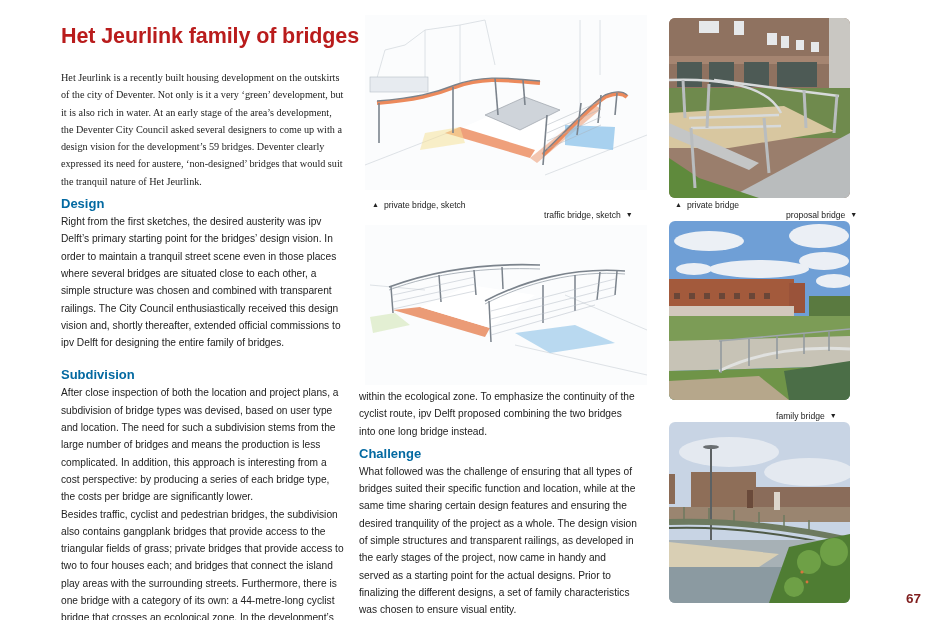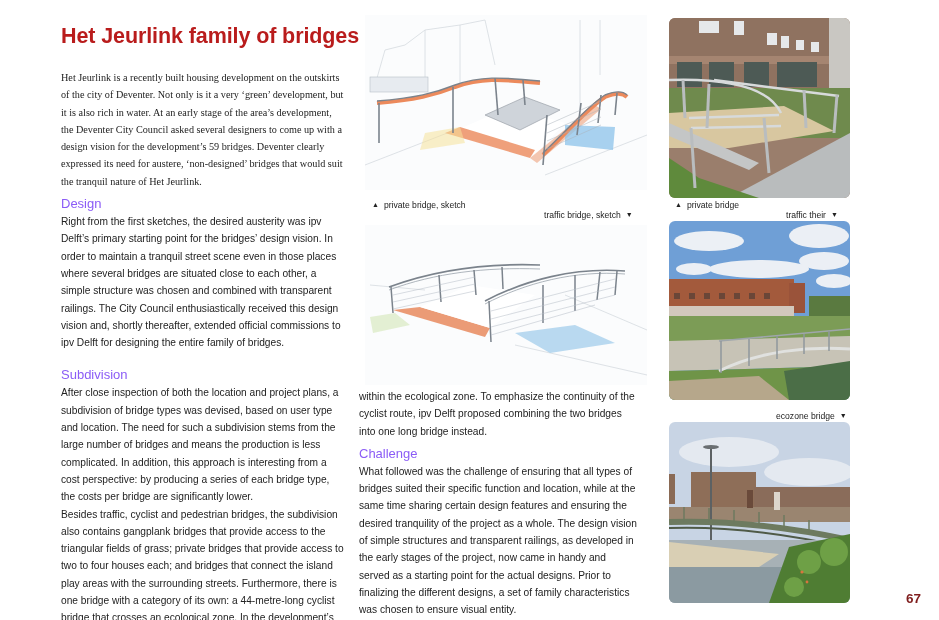--- a/index.html
+++ b/index.html
@@ -6,21 +6,21 @@
   body {
     width: 939px; height: 620px; background: #ffffff; position: relative; overflow: hidden;
     font-family: "Liberation Sans", "DejaVu Sans", sans-serif; color: #1a1a1a;
   }
   .title {
     position: absolute; left: 61px; top: 24px; font-size: 21.5px; font-weight: bold;
     letter-spacing: -0.1px; color: #b91c1c; white-space: nowrap;
   }
   .col { position: absolute; font-size: 10.2px; line-height: 17.3px; color: #222; }
   .col p { margin: 0; }
-  .col h2 { margin: 0; font-size: 13px; font-weight: normal; line-height: 17px; color: #8b5cf6; }
+  .col h2 { margin: 0; font-size: 13px; font-weight: bold; line-height: 17px; color: #0369a1; }
   .col-left { left: 61px; top: 69px; width: 285px; }
   .col-left .intro { margin-bottom: 5px; font-family: Liberation Serif, serif; }
   .col-left h2 { margin-top: 0px; margin-bottom: 1px; }
   .col-left .sec { margin-bottom: 15px; }
   .col-mid { left: 359px; top: 388px; width: 280px; }
   .col-mid .cont { margin-bottom: 5px; }
   .col-mid h2 { margin-bottom: 1px; }
 
   .sketch { position: absolute; background: #fbfcfd; overflow: hidden; }
   .sketch svg { display: block; }
@@ -183,21 +183,21 @@
       <line x1="95" y1="100" x2="100" y2="155"></line>
       <line x1="135" y1="72" x2="137" y2="110"></line>
       <line x1="168" y1="77" x2="165" y2="115"></line>
     </g>
   </svg>
 </div>
 <div class="caption cap-l" style="left:675px; top:199px;">
   <span class="tri">▲</span><span>private bridge</span>
 </div>
 <div class="caption cap-r" style="left:786px; top:209px;">
-  <span>traffic their</span><span class="tri">▼</span>
+  <span>proposal bridge</span><span class="tri">▼</span>
 </div>
 
 <div class="photo photo-2">
   <svg width="181" height="179" viewBox="0 0 181 179">
     <rect width="181" height="179" fill="#6f9fd6"></rect>
     <g fill="#f2f4f7" opacity="0.95">
       <ellipse cx="40" cy="20" rx="35" ry="10"></ellipse>
         <ellipse cx="150" cy="15" rx="30" ry="12"></ellipse>
       <ellipse cx="155" cy="40" rx="25" ry="9"></ellipse>
         <ellipse cx="90" cy="48" rx="50" ry="9"></ellipse>
@@ -229,21 +229,21 @@
     <g stroke="#8f979c" stroke-width="1.5">
       <line x1="52" y1="120" x2="52" y2="152"></line>
         <line x1="80" y1="118" x2="80" y2="145"></line>
       <line x1="108" y1="115" x2="108" y2="138"></line>
         <line x1="135" y1="113" x2="135" y2="133"></line>
       <line x1="160" y1="110" x2="160" y2="130"></line>
     </g>
   </svg>
 </div>
 <div class="caption cap-r" style="left:776px; top:410px;">
-  <span>ecozone bridge</span><span class="tri">▼</span>
+  <span>family bridge</span><span class="tri">▼</span>
 </div>
 
 <div class="photo photo-3">
   <svg width="181" height="181" viewBox="0 0 181 181">
     <rect width="181" height="181" fill="#c8d4e4"></rect>
     <g fill="#e4e9f0">
         <ellipse cx="60" cy="30" rx="50" ry="15"></ellipse>
         <ellipse cx="140" cy="50" rx="45" ry="14"></ellipse>
       </g>
     <rect x="0" y="52" width="6" height="30" fill="#8a6a55"></rect>

